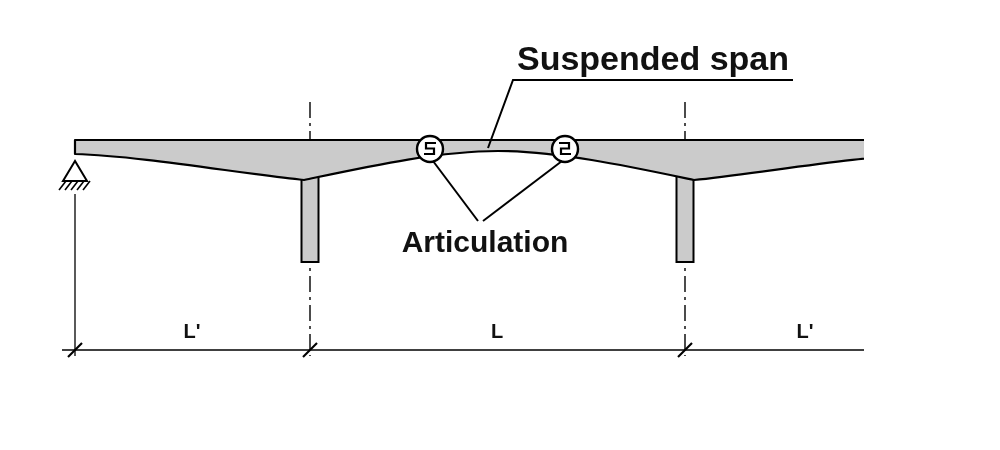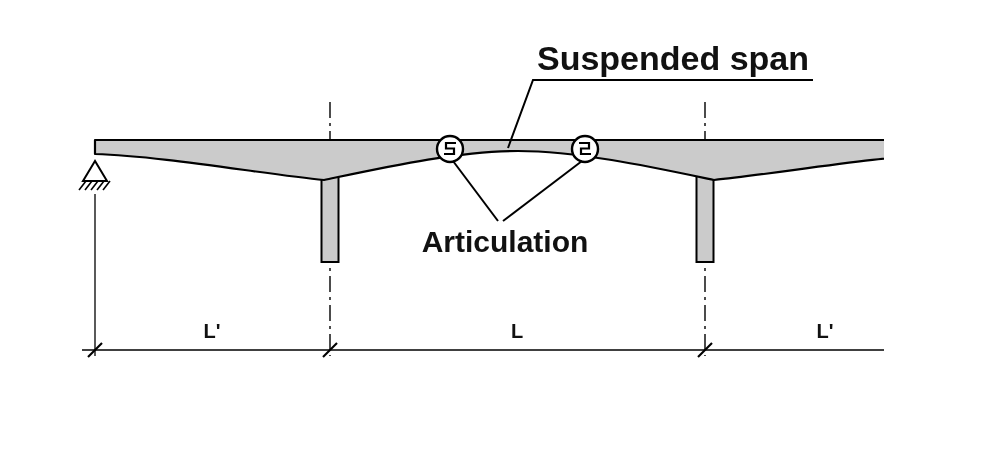--- a/index.html
+++ b/index.html
@@ -7,21 +7,20 @@
     padding: 0;
     background: #ffffff;
   }
   .stage {
     width: 864px;
     height: 450px;
     position: relative;
     background: #ffffff;
     font-family: "Liberation Sans", sans-serif;
     overflow: hidden;
-    padding-left: 20px;
   }
   svg { display: block; }
   .label-main { font-family: "Liberation Sans", sans-serif; font-weight: 700; font-size: 34px; fill: #111111; }
   .label-art  { font-family: "Liberation Sans", sans-serif; font-weight: 700; font-size: 30px; fill: #111111; }
   .label-dim  { font-family: "Liberation Sans", sans-serif; font-weight: 700; font-size: 20px; fill: #111111; }
   .outline    { stroke: #000000; fill: none; }
 </style>
 </head>
 <body>
 

